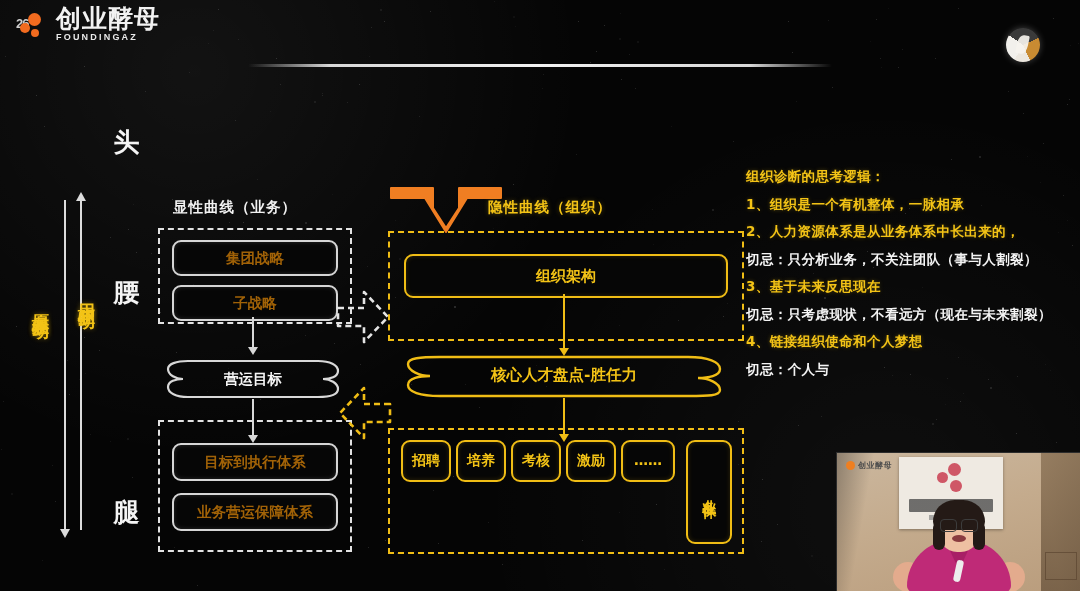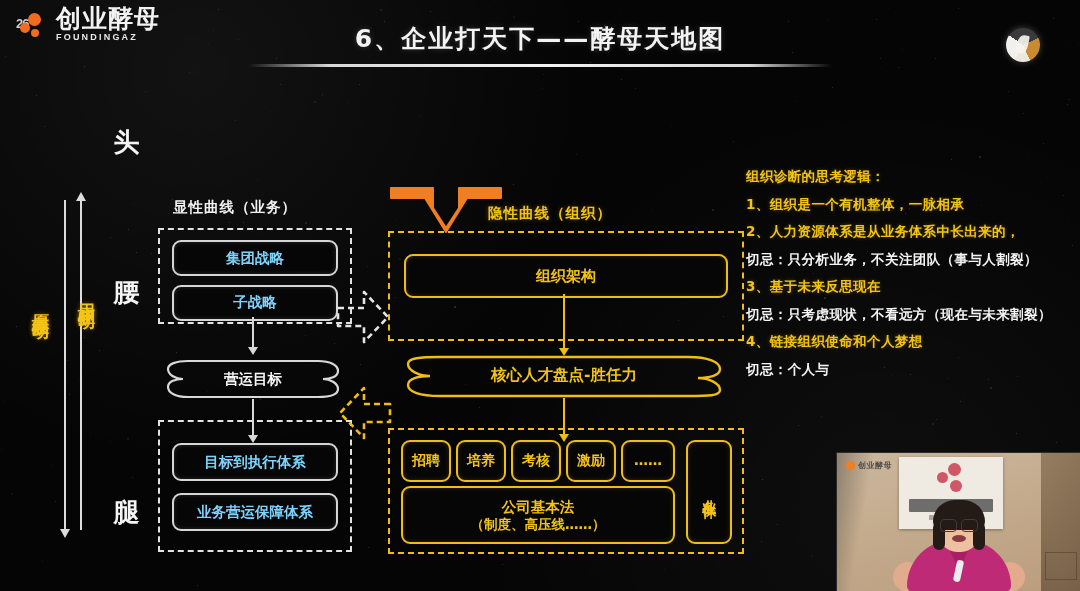--- a/index.html
+++ b/index.html
@@ -76,31 +76,31 @@
   .lbl-yuanjing{left:30px;top:300px;font-size:17px;}
   .lbl-yonghu{left:76px;top:290px;font-size:17px;}
   .lbl-tou{left:110px;top:108px;font-size:26px;}
   .lbl-yao{left:110px;top:262px;font-size:26px;}
   .lbl-tui{left:110px;top:478px;font-size:26px;}
 
   
   .col-head{position:absolute;font-weight:bold;font-size:14.5px;letter-spacing:1px;
     font-family:"DejaVu Sans","Liberation Sans",sans-serif;}
   .col-head.left{left:173px;top:198px;color:#f2f2f2;}
-  .col-head.right{left:488px;top:204px;color:#f3c316;text-shadow:0 0 5px rgba(243,195,22,.35);}
+  .col-head.right{left:488px;top:198px;color:#f3c316;text-shadow:0 0 5px rgba(243,195,22,.35);}
 
   .dashbox{position:absolute;border:2px dashed #e2e2e2;}
   .dashbox.y{border-color:#f0bd15;}
 
   .pill{
     position:absolute;border-radius:9px;display:flex;align-items:center;justify-content:center;
     font-weight:bold;font-family:"DejaVu Sans","Liberation Sans",sans-serif;
     background:#060606;text-align:center;line-height:1.25;
   }
-  .pill.w{border:2px solid #d6d6d6;color:#7dd3fc;box-shadow:0 0 5px rgba(255,255,255,.14) inset;}
+  .pill.w{border:2px solid #d6d6d6;color:#a16207;box-shadow:0 0 5px rgba(255,255,255,.14) inset;}
   .pill.y{border:2px solid #f0bd15;color:#f3c316;box-shadow:0 0 5px rgba(243,195,22,.18) inset;}
 
   .conn{position:absolute;background:#d8d8d8;width:2px;}
   .conn.y{background:#f0bd15;}
   .conn-head{position:absolute;width:0;height:0;border-left:5px solid transparent;border-right:5px solid transparent;border-top:8px solid #d8d8d8;}
   .conn-head.y{border-top-color:#f0bd15;}
 
   .ribbon{position:absolute;}
 
   .block-arrow{position:absolute;}
@@ -389,21 +389,20 @@
       <span class="d1"></span>
         <span class="d2"></span>
         <span class="d3"></span>
     </div>
     <div class="logo-txt">
       <span class="logo-cn">创业酵母</span>
       <span class="logo-en">FOUNDINGAZ</span>
     </div>
   </div>
 
-  <div class="slide-title">6、企业打天下——酵母天地图</div>
   <div class="title-rule"></div>
   <div class="corner-logo"></div>
 
 
   <svg class="orange-arrow" viewBox="0 0 122 48">
     <polygon points="6,2 48,2 48,22 61,42 74,22 74,2 116,2 116,12 82,12 61,46 40,12 6,12" fill="#f07e22" stroke="#f07e22" stroke-width="2" stroke-linejoin="round"></polygon>
   </svg>
 
   <div class="spine">
     <div class="bar b1"></div>
@@ -415,21 +414,21 @@
   <div class="vtext v-yellow lbl-yonghu">用户驱动</div>
   <div class="vtext v-white lbl-tou">头</div>
   <div class="vtext v-white lbl-yao">腰</div>
   <div class="vtext v-white lbl-tui">腿</div>
 
   <div class="col-head left">显性曲线（业务）</div>
   <div class="col-head right">隐性曲线（组织）</div>
 
   <div class="dashbox" style="left:158px;top:228px;width:190px;height:92px;"></div>
   <div class="pill w" style="left:172px;top:240px;width:162px;height:32px;font-size:14.5px;">集团战略</div>
-  <div class="pill w" style="left:172px;top:285px;width:162px;height:32px;font-size:14.5px;font-family:Liberation Mono, monospace;">子战略</div>
+  <div class="pill w" style="left:172px;top:285px;width:162px;height:32px;font-size:14.5px;">子战略</div>
 
   <div class="conn" style="left:252px;top:317px;height:32px;"></div>
   <div class="conn-head" style="left:248px;top:347px;"></div>
 
   <svg class="ribbon" style="left:158px;top:357px;" width="190" height="44" viewBox="0 0 190 44">
     <path d="M30,4 H160 C172,4 180,8 180,14 C180,20 172,22 165,22 C172,22 180,26 180,32 C180,38 172,40 160,40 H30 C18,40 10,36 10,30 C10,24 18,22 25,22 C18,22 10,18 10,12 C10,7 18,4 30,4 Z" fill="none" stroke="#d8d8d8" stroke-width="2.2"></path>
   </svg>
   <div class="pill" style="left:158px;top:357px;width:190px;height:44px;color:#f6f6f6;font-size:14.5px;
        font-family:'DejaVu Sans','Liberation Sans',sans-serif;background:transparent;pointer-events:none;">营运目标</div>
 
@@ -465,24 +464,20 @@
   <div class="dashbox y" style="left:388px;top:428px;width:352px;height:122px;"></div>
 
   <div class="pill y" style="left:401px;top:440px;width:46px;height:38px;font-size:14px;">招聘</div>
   <div class="pill y" style="left:456px;top:440px;width:46px;height:38px;font-size:14px;">培养</div>
   <div class="pill y" style="left:511px;top:440px;width:46px;height:38px;font-size:14px;">考核</div>
   <div class="pill y" style="left:566px;top:440px;width:46px;height:38px;font-size:14px;">激励</div>
   <div class="pill y" style="left:621px;top:440px;width:50px;height:38px;font-size:14px;">……</div>
 
   <div class="pill y" style="left:686px;top:440px;width:42px;height:100px;font-size:14px;writing-mode:vertical-rl;text-orientation:upright;letter-spacing:2px;">业务伙伴</div>
 
-  <div class="pill y" style="left:401px;top:486px;width:270px;height:54px;font-size:14.5px;flex-direction:column;">
-    <span>公司基本法</span>
-    <span style="font-size:13.5px;">（制度、高压线……）</span>
-  </div>
 
   <div class="rpanel">
     <div class="rline y">组织诊断的思考逻辑：</div>
     <div id="rlines">
         <div class="rline y">1、组织是一个有机整体，一脉相承</div>
         <div class="rline y">2、人力资源体系是从业务体系中长出来的，</div>
         <div class="rline w">切忌：只分析业务，不关注团队（事与人割裂）</div>
         <div class="rline y">3、基于未来反思现在</div>
         <div class="rline w">切忌：只考虑现状，不看远方（现在与未来割裂）</div>
         <div class="rline y">4、链接组织使命和个人梦想</div>

